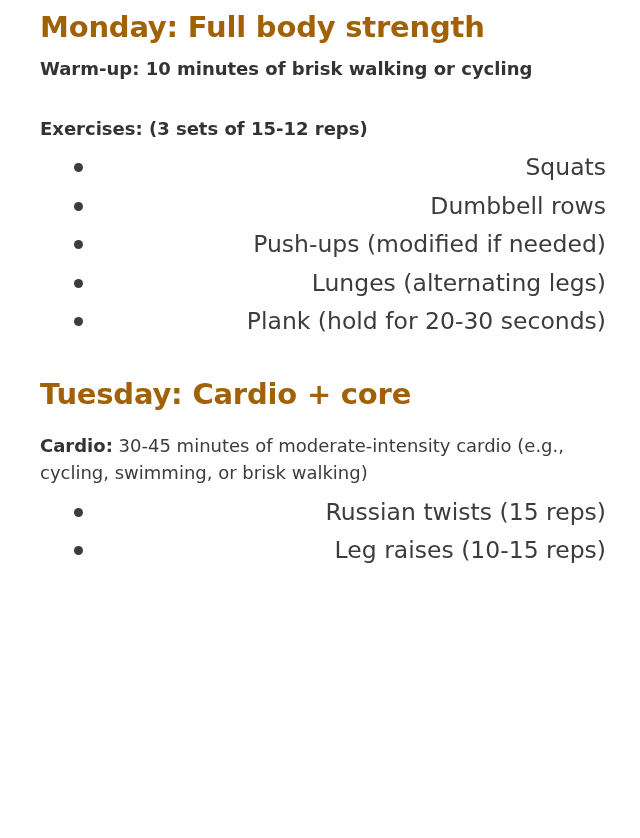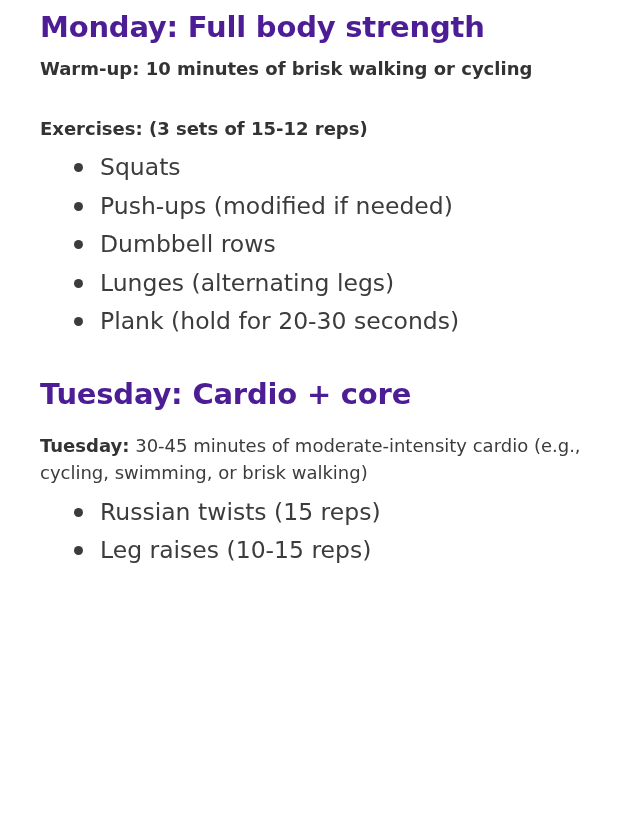--- a/index.html
+++ b/index.html
@@ -15,21 +15,21 @@
     color: #3a3a3a;
     overflow: hidden;
   }
   .page {
     padding: 10px 34px 0 40px;
   }
   .section { margin: 0; }
   .section-title {
     font-size: 29px;
     font-weight: 700;
-    color: #4c1d95;
+    color: #a16207;
     letter-spacing: -0.2px;
     line-height: 1.22;
     margin: 0 0 10px 0;
   }
   .section-title.second {
     margin-top: 36px;
     margin-bottom: 20px;
   }
   .para {
     font-size: 18px;
@@ -43,20 +43,21 @@
   }
   .para.bold-all {
     font-weight: 700;
     color: #333333;
   }
   .spacer { height: 26px; }
   ul.bullets {
     list-style: none;
     margin: 2px 0 0 0;
     padding: 0 0 0 28px;
+    text-align: right;
   }
   ul.bullets li {
     position: relative;
     font-size: 23.5px;
     line-height: 1.64;
     color: #3c3c3c;
     padding-left: 32px;
   }
   ul.bullets li::before {
     content: "";
@@ -78,31 +79,31 @@
     <h1 class="section-title">Monday: Full body strength</h1>
 
     <p class="para bold-all"><span>Warm-up:</span><span> 10 minutes of brisk walking or cycling</span></p>
 
     <div class="spacer"></div>
 
     <p class="para bold-all">Exercises: (3 sets of 15-12 reps)</p>
 
     <ul class="bullets">
       <li>Squats</li>
+      <li>Dumbbell rows</li>
       <li>Push-ups (modified if needed)</li>
-      <li>Dumbbell rows</li>
       <li>Lunges (alternating legs)</li>
       <li>Plank (hold for 20-30 seconds)</li>
     </ul>
   </div>
 
   <div class="section">
     <h1 class="section-title second">Tuesday: Cardio + core</h1>
 
-    <p class="para"><span class="lead">Tuesday:</span><span> 30-45 minutes of moderate-intensity cardio (e.g., cycling, swimming, or brisk walking)</span></p>
+    <p class="para"><span class="lead">Cardio:</span><span> 30-45 minutes of moderate-intensity cardio (e.g., cycling, swimming, or brisk walking)</span></p>
 
 
     <ul class="bullets">
       <li>Russian twists (15 reps)</li>
       <li>Leg raises (10-15 reps)</li>
     </ul>
   </div>
 
 </div>
 

